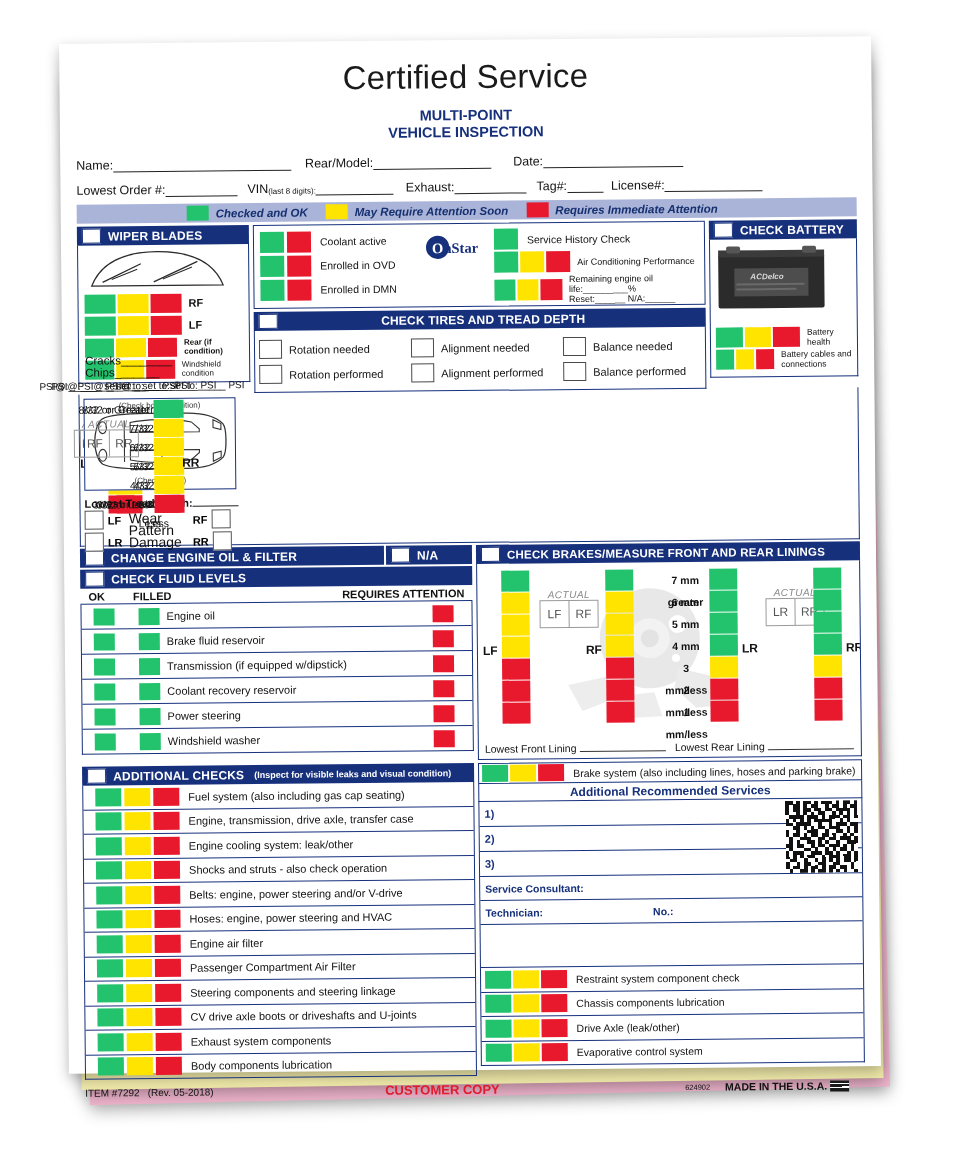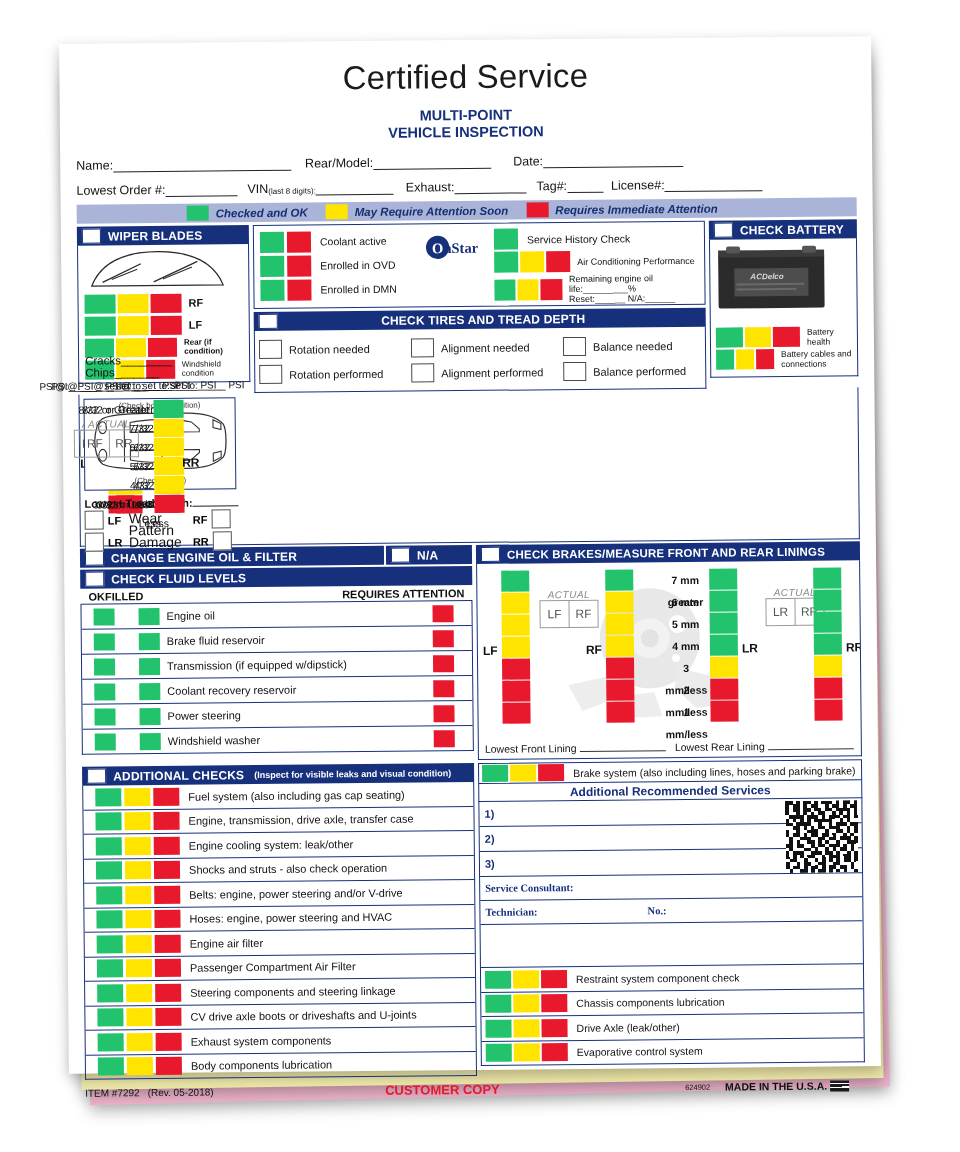--- a/index.html
+++ b/index.html
@@ -150,21 +150,21 @@
   .brkline .c{width:26px;height:17px;margin-left:2px;}
   .brkline .c:first-child{margin-left:3px;}
   .brkline .t{font-size:10.5px;margin-left:9px;color:#111;}
   .arstitle{border:1.6px solid #16307c;border-top:none;height:18px;display:flex;align-items:center;justify-content:center;
             color:#16307c;font-weight:bold;font-size:12px;box-sizing:border-box;}
   .arsbox{border:1.6px solid #16307c;border-top:none;box-sizing:border-box;position:relative;}
   .arsrow{height:24px;border-bottom:1.4px solid #16307c;display:flex;align-items:center;font-size:11px;font-weight:bold;color:#16307c;}
   .arsrow span{margin-left:5px;}
   .qr{position:absolute;right:3px;top:2px;width:74px;height:72px;}
   .scrow{height:23px;border-bottom:1.4px solid #16307c;display:flex;align-items:center;font-size:10.5px;font-weight:bold;color:#16307c;}
-  .scrow span{margin-left:5px;font-family:Liberation Serif, serif;}
+  .scrow span{margin-left:5px;}
   .scrow .no{margin-left:110px;}
   .blankrow{height:42px;border-bottom:1.4px solid #16307c;}
   .rbrow{display:flex;align-items:center;height:23.5px;border-bottom:1.4px solid #16307c;}
   .rbrow:last-child{border-bottom:none;}
   .rbrow .c{width:26px;height:18px;margin-left:2px;}
   .rbrow .c:first-child{margin-left:4px;}
   .rbrow .t{font-size:10.5px;margin-left:9px;color:#111;}
 
   
   .footer{display:flex;align-items:center;margin-top:5px;font-size:10px;color:#111;position:relative;height:16px;}
@@ -564,21 +564,21 @@
           </div>
         </div>
 
         <div class="bar" style="height:19px;">
           <div class="chk"></div>
           <span class="txt">CHECK FLUID LEVELS</span>
         </div>
 
         <div class="fluidhdr">
           <span style="margin-left:8px;">OK</span>
-          <span style="">FILLED</span>
+          <span style="margin-left:28px;">FILLED</span>
           <span style="margin-left:auto;margin-right:8px;">REQUIRES ATTENTION</span>
         </div>
 
         <div class="fluidtbl">
           <div class="frow">
             <div class="ok g"></div>
             <div class="fl g"></div>
             <span class="nm">Engine oil</span>
             <div class="ra r"></div>
           </div>

